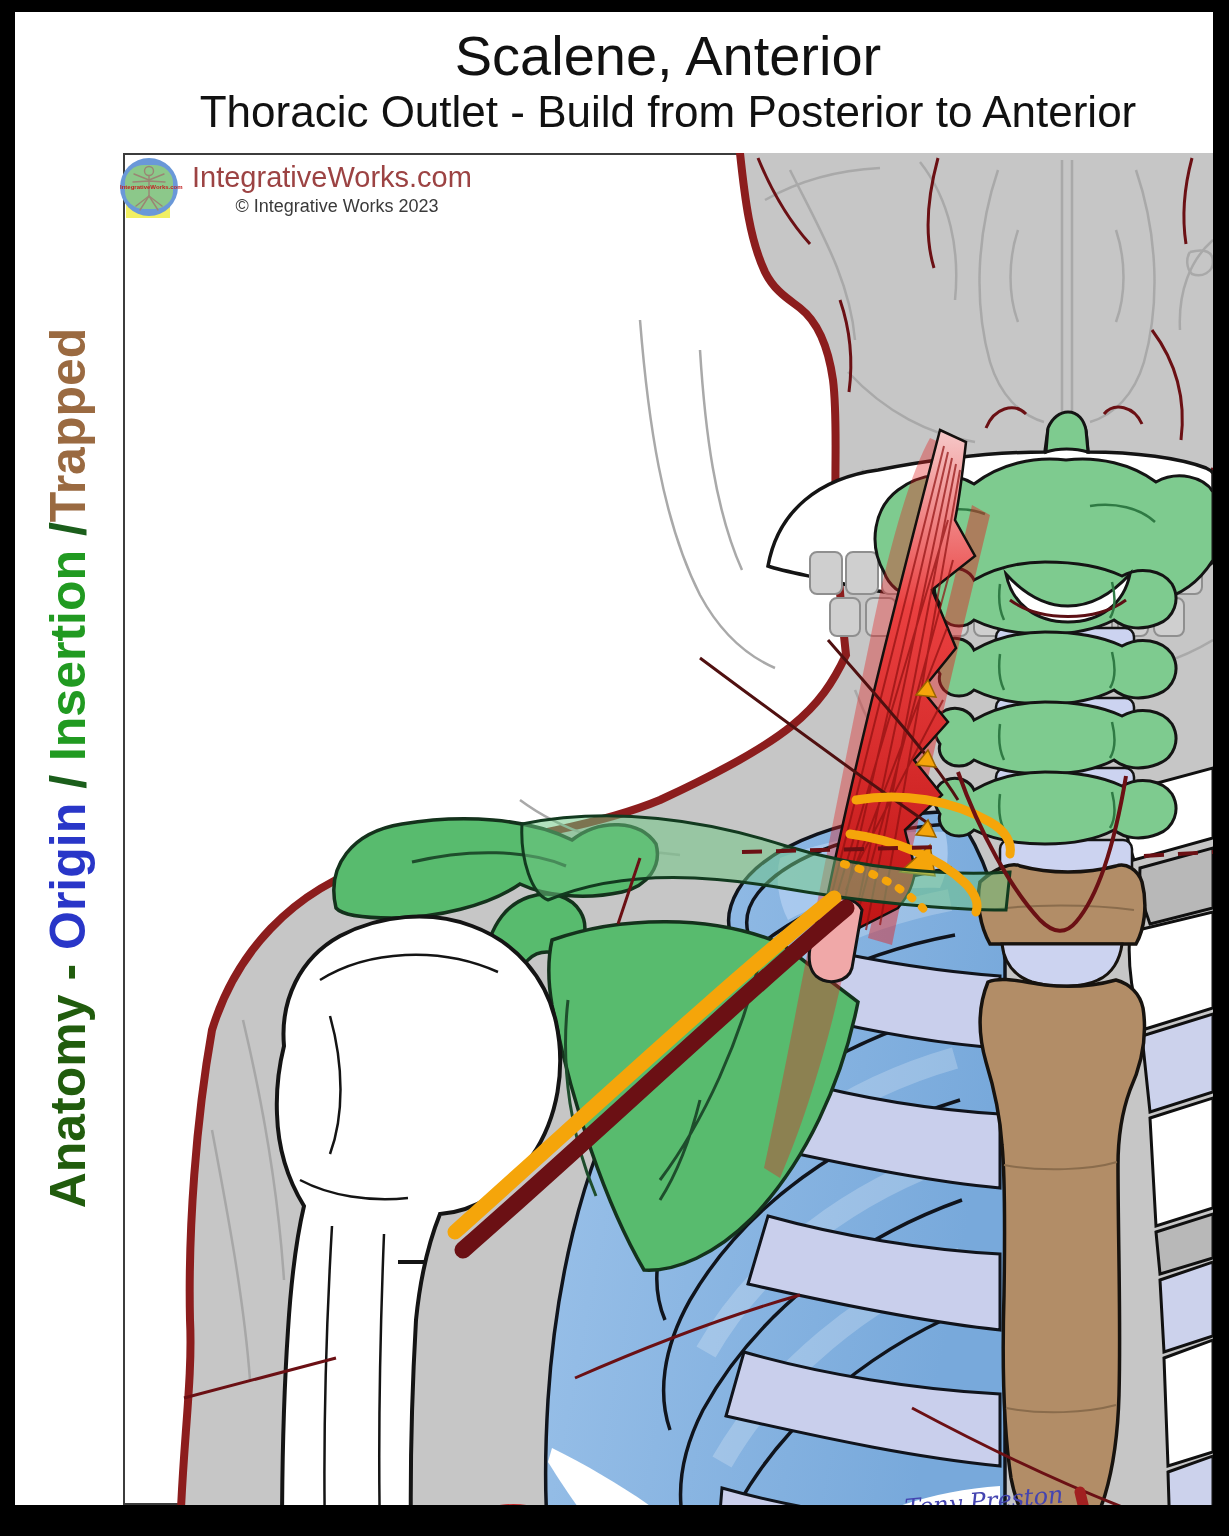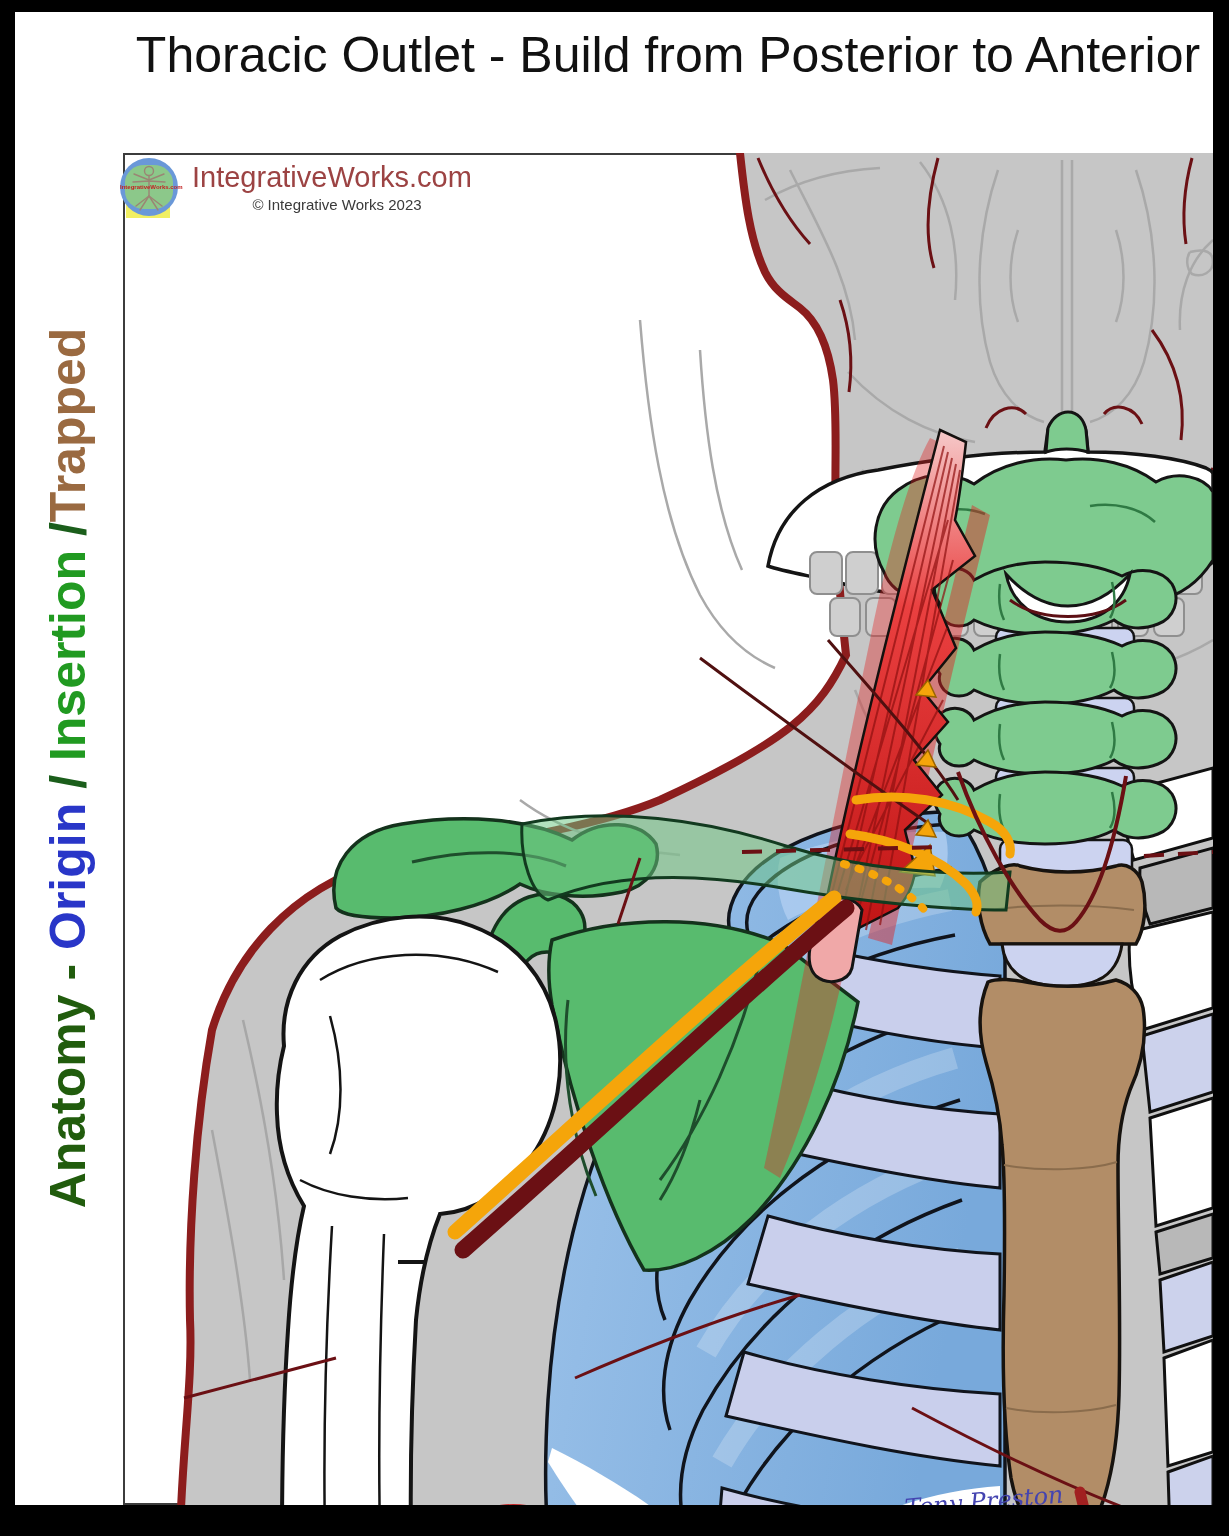--- a/index.html
+++ b/index.html
@@ -1,50 +1,51 @@
 <!DOCTYPE html>
 <html><head>
 <meta charset="utf-8">
 <style>
   html,body{margin:0;padding:0;background:#000;}
   .canvas{position:relative;width:1229px;height:1536px;background:#000;overflow:hidden;
           font-family:"Liberation Sans", sans-serif;}
   .page{position:absolute;left:15px;top:12px;width:1198px;height:1493px;background:#fff;}
   .header{position:absolute;left:123px;top:26px;width:1090px;text-align:center;color:#111;}
   .header .title{font-size:56px;line-height:1.08;letter-spacing:0px;}
-  .header .subtitle{font-size:50px;line-height:1.1;margin-top:2px;}
+  .header .subtitle{font-size:44px;line-height:1.1;margin-top:2px;}
   .side-label{position:absolute;left:24px;top:262px;width:88px;height:1012px;
               display:flex;align-items:center;justify-content:center;}
   .side-label .rot{transform:rotate(-90deg);white-space:nowrap;font-size:50px;font-weight:bold;
                    letter-spacing:0px;}
   .frame{position:absolute;left:123px;top:153px;width:1090px;height:1352px;background:#fff;
          border:2px solid #3c3c3c;box-sizing:border-box;}
   .illus{position:absolute;left:123px;top:153px;width:1090px;height:1352px;}
   .brand{position:absolute;left:120px;top:158px;width:360px;height:70px;}
   .brand .logo{position:absolute;left:0;top:0;width:60px;height:62px;}
   .brand .logo .sq{position:absolute;left:6px;top:36px;width:44px;height:24px;background:#f1ef62;}
   .brand .logo .circ{position:absolute;left:0;top:0;width:58px;height:58px;border-radius:50%;
                      background:#6a98d8;overflow:hidden;}
   .brand .logo .inner{position:absolute;left:5px;top:7px;width:48px;height:44px;border-radius:40%;
                       background:#8cc88a;}
   .brand .logo .fig{position:absolute;left:0;top:0;width:58px;height:58px;}
   .brand .logo .logotext{position:absolute;left:0;top:26px;width:58px;text-align:center;
                          font-size:6px;font-weight:bold;color:#c32222;line-height:1;}
   .brand .site{position:absolute;left:72px;top:3px;font-size:29px;color:#9c4343;white-space:nowrap;}
   .brand .copy{position:absolute;left:72px;top:38px;width:290px;text-align:center;
-               font-size:15px;color:#3a3a3a;white-space:nowrap;}
+               font-size:18px;color:#3a3a3a;white-space:nowrap;}
   .sig{font-family:"DejaVu Serif", serif;font-style:italic;font-size:24px;}
 </style>
 </head>
 <body>
 
 <div class="canvas">
   <div class="page"></div>
 
   <div class="header">
+    <div class="title">Scalene, Anterior</div>
     <div class="subtitle">Thoracic Outlet - Build from Posterior to Anterior</div>
   </div>
 
   <div class="side-label">
     <div class="rot">
       <span style="color: rgb(33, 92, 13);">Anatomy</span><span style="color: rgb(33, 92, 13);"> - </span><span style="color: rgb(41, 54, 200);">Origin</span><span style="color: rgb(27, 94, 27);"> / </span><span style="color: rgb(33, 154, 33);">Insertion</span><span style="color: rgb(27, 94, 27);"> /</span><span style="color: rgb(154, 106, 65);">Trapped</span>
     </div>
   </div>
 
   <div class="frame"></div>

